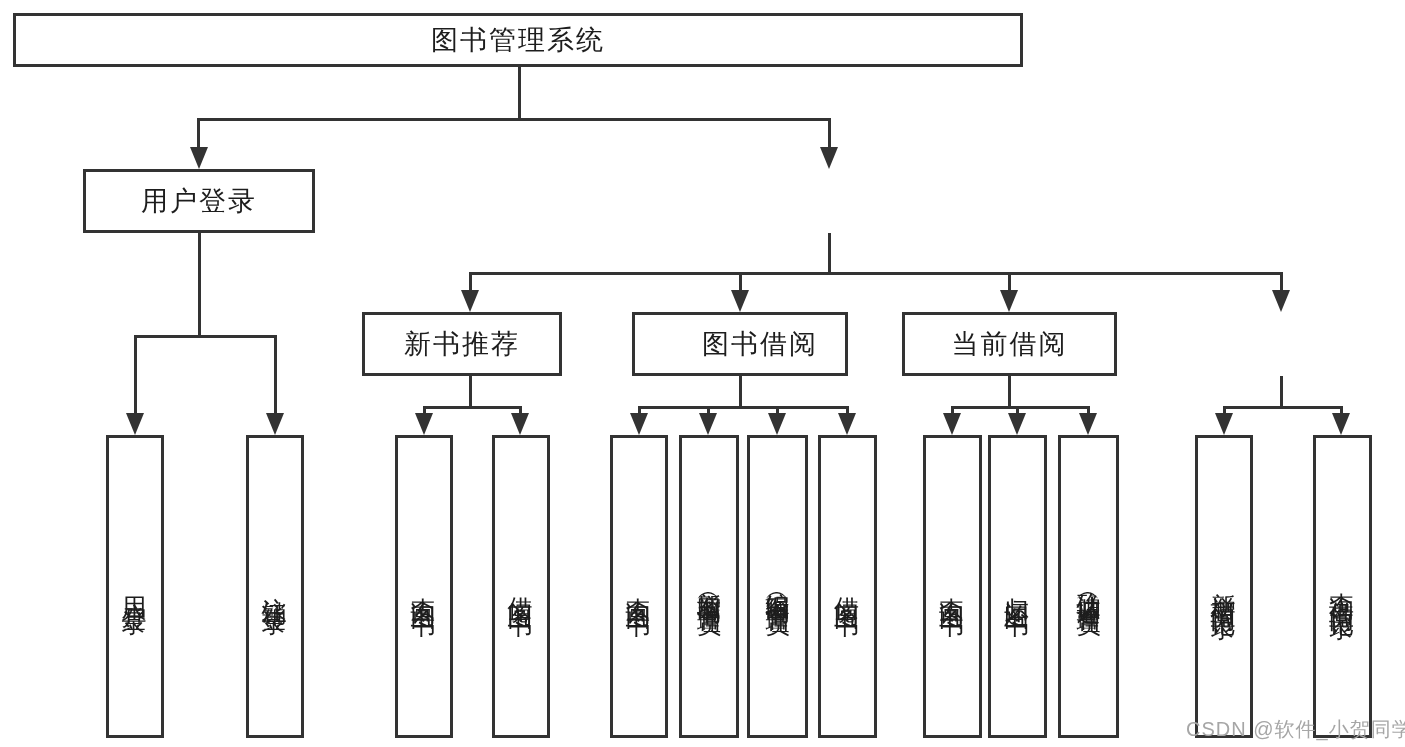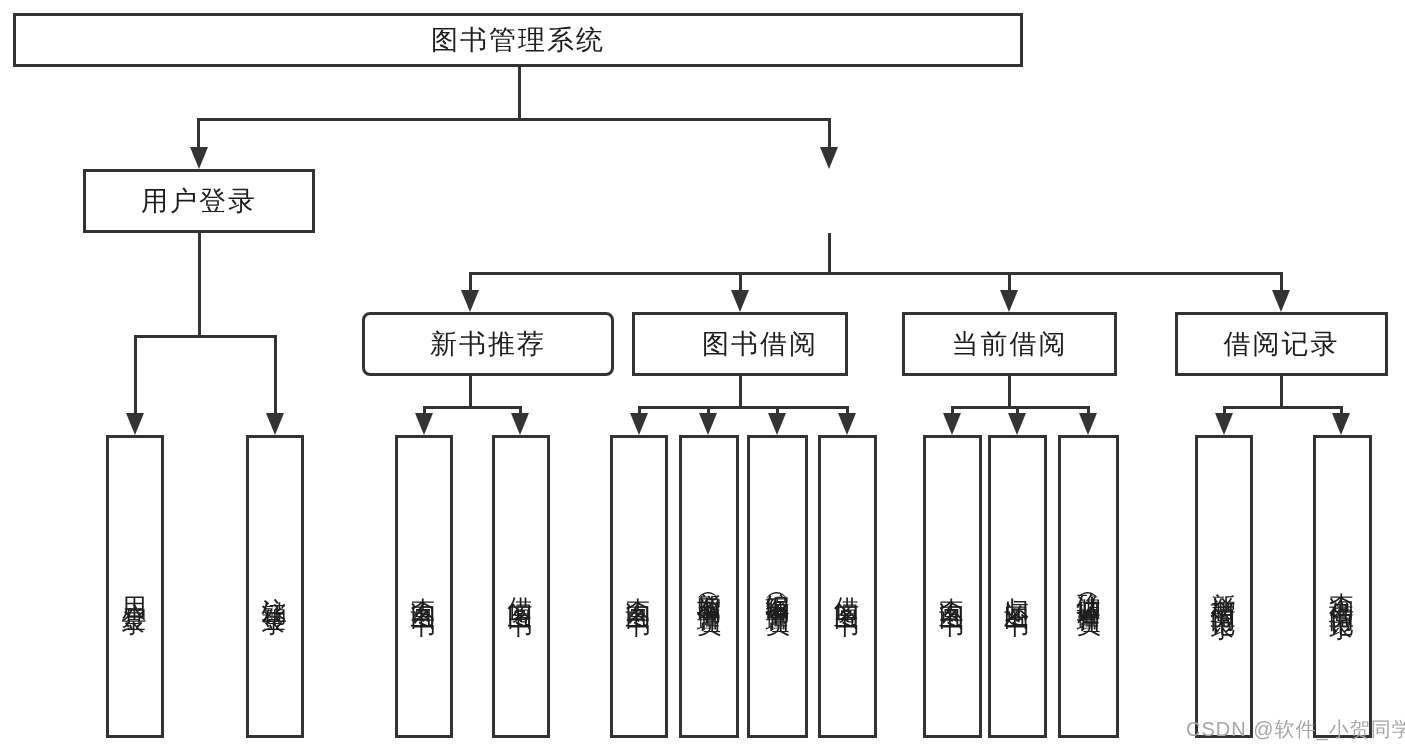--- a/index.html
+++ b/index.html
@@ -84,31 +84,28 @@
   <div class="hline" style="left:469px;top:272px;width:814px;"></div>
   <div class="vline" style="left:469px;top:272px;height:23px;"></div>
   <div class="vline" style="left:739px;top:272px;height:23px;"></div>
   <div class="vline" style="left:1008px;top:272px;height:23px;"></div>
   <div class="vline" style="left:1280px;top:272px;height:23px;"></div>
   <div class="arrow" style="left:461px;top:290px;"></div>
   <div class="arrow" style="left:731px;top:290px;"></div>
   <div class="arrow" style="left:1000px;top:290px;"></div>
   <div class="arrow" style="left:1272px;top:290px;"></div>
 
-  <div class="box" style="left:362px;top:312px;width:252px;height:64px;border-radius:8px;">
+  <div class="box" style="left:362px;top:312px;width:200px;height:64px;">
     <span>新书推荐</span>
   </div>
   <div class="box" style="left:632px;top:312px;width:216px;height:64px;padding-left:40px;">
     <span>图书借阅</span>
   </div>
   <div class="box" style="left:902px;top:312px;width:215px;height:64px;">
     <span>当前借阅</span>
-  </div>
-  <div class="box" style="left:1175px;top:312px;width:213px;height:64px;">
-    <span>借阅记录</span>
   </div>
 
   <div class="vline" style="left:469px;top:376px;height:33px;"></div>
   <div class="hline" style="left:423px;top:406px;width:99px;"></div>
   <div class="vline" style="left:423px;top:406px;height:12px;"></div>
   <div class="vline" style="left:519px;top:406px;height:12px;"></div>
   <div class="arrow" style="left:415px;top:413px;"></div>
   <div class="arrow" style="left:511px;top:413px;"></div>
 
   <div class="vline" style="left:739px;top:376px;height:33px;"></div>

